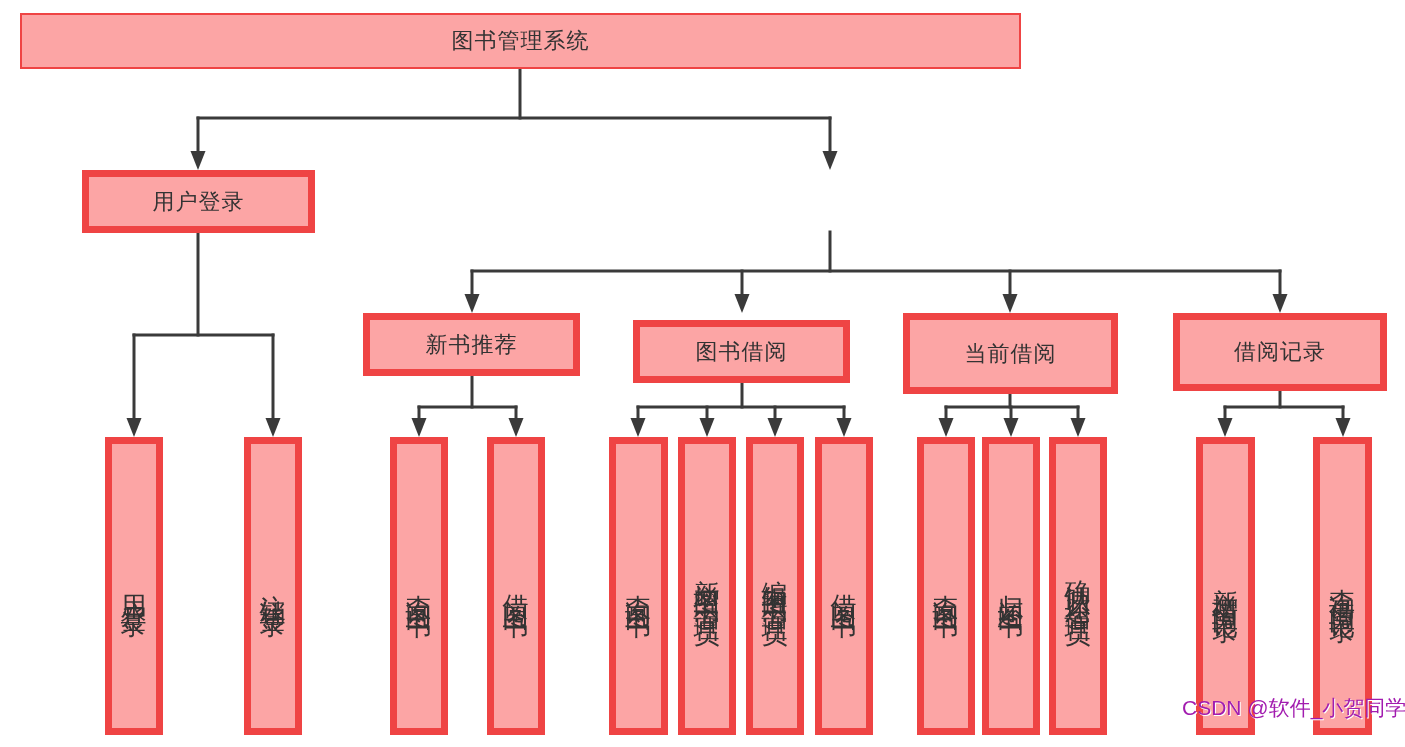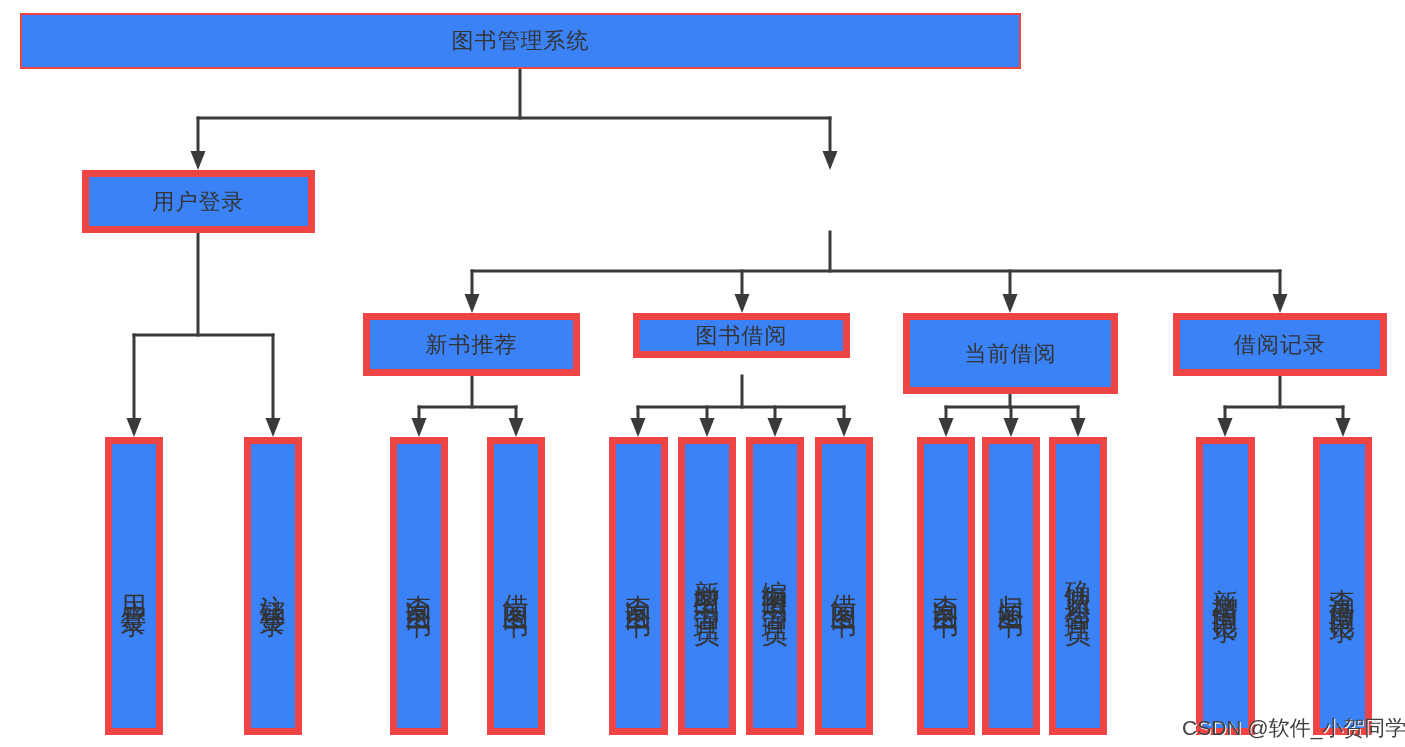--- a/index.html
+++ b/index.html
@@ -18,21 +18,21 @@
   }
   .connectors {
     position: absolute;
     left: 0;
     top: 0;
     pointer-events: none;
   }
   .box {
     position: absolute;
     box-sizing: border-box;
-    background: #3b82f6;
+    background: #fca5a5;
     border: 7px solid #ef4444;
     display: flex;
     align-items: center;
     justify-content: center;
     z-index: 2;
   }
   .box.root { border-width: 2px; }
   .hlabel {
     font-size: 22px;
     letter-spacing: 1px;
@@ -43,23 +43,23 @@
     writing-mode: vertical-lr;
     text-orientation: upright;
     font-size: 26px;
     letter-spacing: 6px;
     line-height: 1;
     color: #333333;
   }
   .watermark {
     position: absolute;
     left: 1182px;
-    top: 714px;
+    top: 694px;
     font-size: 21px;
-    color: #404040;
+    color: #a21caf;
     text-shadow: 1px 1px 0 #ffffff;
     white-space: nowrap;
     z-index: 5;
   }
 </style>
 </head>
 <body>
 
 <div class="stage">
 
@@ -136,27 +136,27 @@
     <span class="hlabel">图书管理系统</span>
   </div>
 
   <div class="box" style="left:82px;top:170px;width:233px;height:63px">
     <span class="hlabel">用户登录</span>
   </div>
 
   <div class="box" style="left:363px;top:313px;width:217px;height:63px">
     <span class="hlabel">新书推荐</span>
   </div>
-  <div class="box" style="left:633px;top:313px;width:217px;height:45px">
+  <div class="box" style="left:633px;top:320px;width:217px;height:63px">
     <span class="hlabel">图书借阅</span>
   </div>
   <div class="box" style="left:903px;top:313px;width:215px;height:81px">
     <span class="hlabel">当前借阅</span>
   </div>
-  <div class="box" style="left:1173px;top:313px;width:214px;height:63px">
+  <div class="box" style="left:1173px;top:313px;width:214px;height:78px">
     <span class="hlabel">借阅记录</span>
   </div>
 
   <div class="box leaf" style="left:105px;top:437px;width:58px;height:298px">
     <span class="vlabel">用户登录</span>
   </div>
   <div class="box leaf" style="left:244px;top:437px;width:58px;height:298px">
     <span class="vlabel">注销登录</span>
   </div>
 

